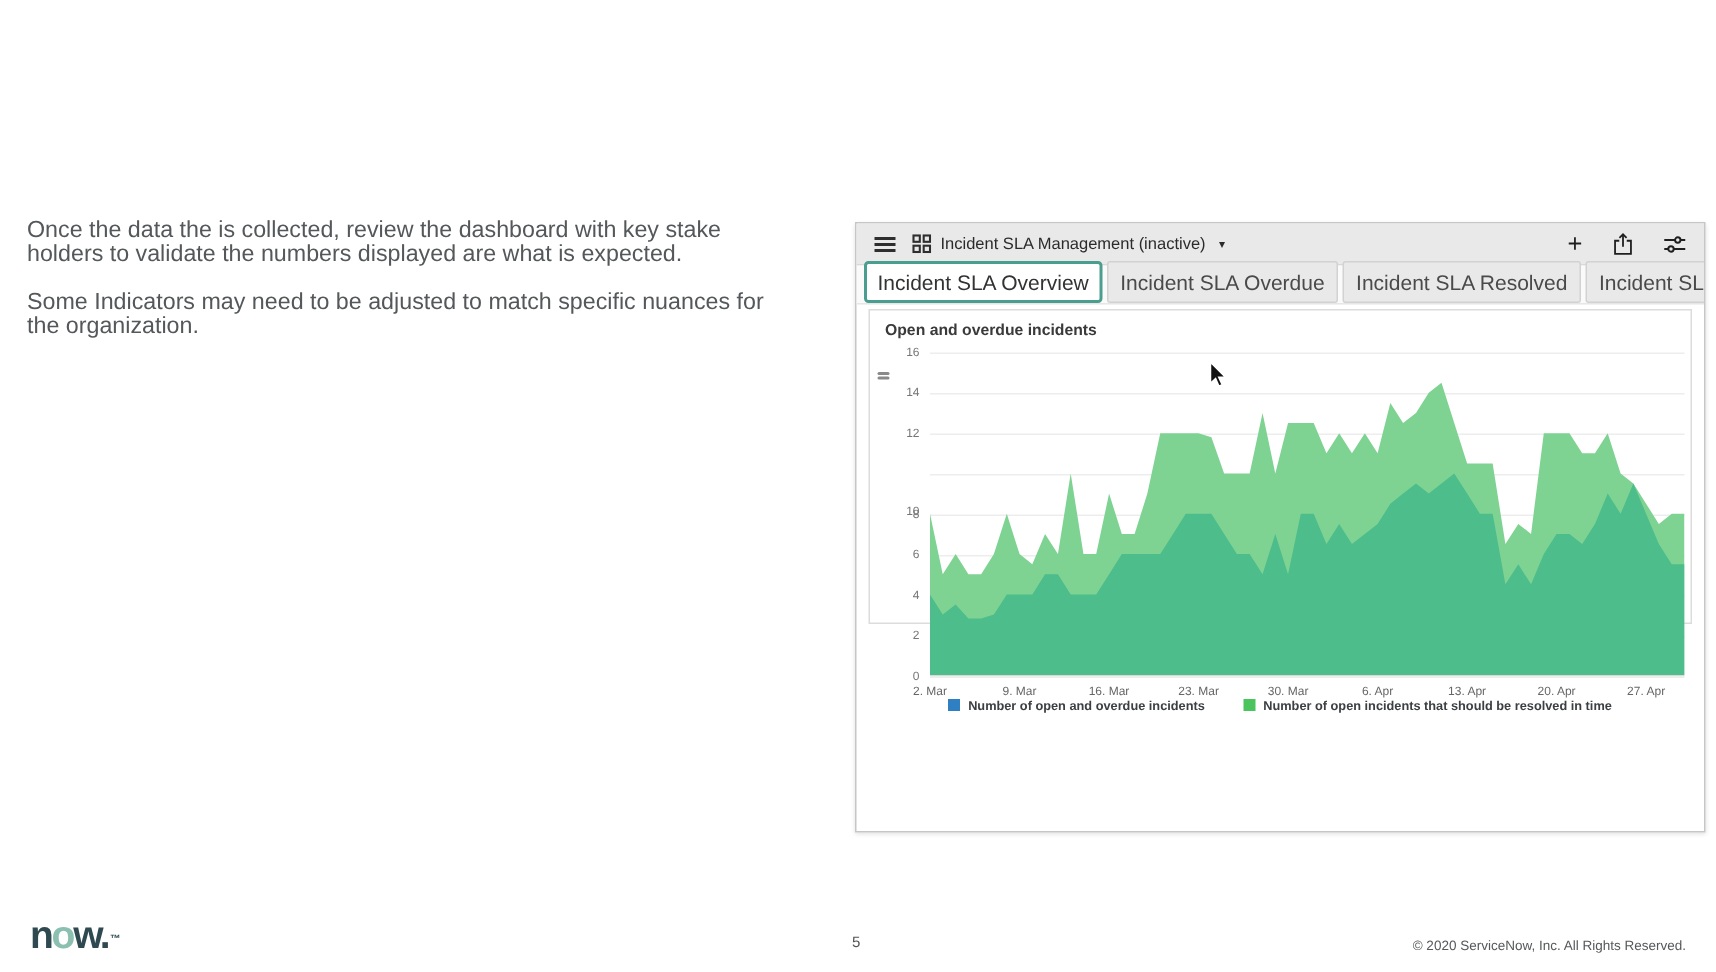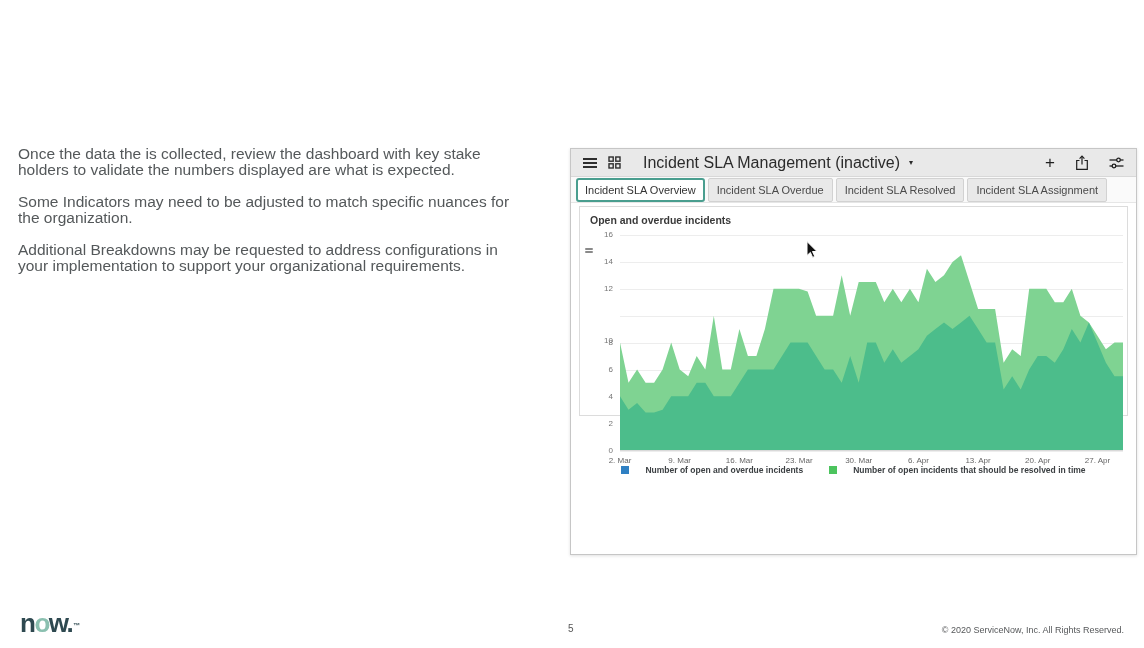--- a/index.html
+++ b/index.html
@@ -16,45 +16,45 @@
 
   
   .dashboard { position:absolute; left:570px; top:148px; width:567px; height:407px;
                background:#fff; border:1px solid #c6c6c6; box-shadow:0 1px 3px rgba(0,0,0,.12);
                overflow:hidden; }
   .dash-header { position:absolute; left:0; top:0; right:0; height:28px; background:#e9e9e9;
                  border-bottom:1px solid #d8d8d8; display:flex; align-items:center; padding:0 12px; }
   .hicon { display:inline-flex; align-items:center; justify-content:center; color:#2e2e2e; }
   .menu-bars { display:inline-block; width:14px; }
   .menu-bars i { display:block; height:2px; background:#2e2e2e; margin:2px 0; }
-  .dash-title { font-size:16px; color:#2b2b2b; margin-left:22px; }
+  .dash-title { font-size:11px; color:#2b2b2b; margin-left:6px; }
   .caret { font-size:8px; color:#2b2b2b; margin-left:9px; }
   .spacer { flex:1; }
   .plus { font-size:17px; font-weight:400; color:#1f1f1f; margin-left:18px; line-height:1; }
   .right-icon { margin-left:20px; }
 
   .tab-row { position:absolute; left:0; top:28px; right:0; height:26px; background:#fafafa;
              border-bottom:1px solid #e6e6e6; padding:3px 5px 0 5px; display:flex; align-items:flex-end; }
-  .tab { font-size:11px; color:#4a4a4a; background:#e9e9e9; border:1px solid #d2d2d2;
+  .tab { font-size:14px; color:#4a4a4a; background:#e9e9e9; border:1px solid #d2d2d2;
          padding:5px 8px; margin-right:3px; border-radius:2px; white-space:nowrap; cursor:default; }
   .tab.active { background:#fff; border:2px solid #4a9e8f; border-radius:3px; color:#333; padding:4px 7px; }
 
   .chart-card { position:absolute; left:8px; top:57px; width:549px; height:210px;
                 border:1px solid #dcdcdc; background:#fff; }
   .chart-title { position:absolute; left:10px; top:7px; font-size:10.5px; font-weight:bold; color:#3a3a3a; }
   .axis-glyph { position:absolute; left:5px; top:41px; width:8px; height:5px; }
   .axis-glyph i { display:block; height:1.6px; background:#8a8a8a; margin-bottom:1.4px; border-radius:1px; }
   .plot { position:absolute; left:40px; top:28px; width:503px; height:216px; border-bottom:1px solid #d9d9d9; }
   .plot svg { position:absolute; left:0; top:0; width:100%; height:100%; }
   .gridline { position:absolute; left:0; right:0; height:1px; background:#ededed; }
   .ylabel { position:absolute; width:33px; text-align:right; font-size:8px; color:#757575; }
   .xlabel { position:absolute; width:48px; text-align:center; font-size:8px; color:#666; }
   .legend { position:absolute; left:0; right:0; top:258px; display:flex; justify-content:center;
             gap:26px; align-items:center; }
-  .legend-item { display:flex; align-items:center; gap:16px; font-size:8.5px; font-weight:bold; color:#3c4043;text-align:center; }
+  .legend-item { display:flex; align-items:center; gap:5px; font-size:8.5px; font-weight:bold; color:#3c4043;text-align:center; }
   .legend-swatch { width:8px; height:8px; display:inline-block; }
 
   .kpi-row { position:absolute; left:8px; top:357px; width:549px; display:flex; gap:9px; }
   .kpi-card { width:270px; height:60px; border:1px solid #dcdcdc; background:#fff; position:relative; }
   .kpi-title { padding:7px 0 0 8px; font-size:10px; font-weight:bold; color:#3a3a3a; }
   .kpi-value { position:absolute; left:28px; top:23px; font-size:9px; color:#666; }
   .kpi-line { position:absolute; left:52px; right:6px; top:28px; border-top:1px solid #f0f0f0; }
   .kpi-glyph { position:absolute; left:6px; top:44px; width:8px; height:5px; }
   .kpi-glyph i { display:block; height:1.6px; background:#9a9a9a; margin-bottom:1.4px; border-radius:1px; }
 
@@ -70,21 +70,20 @@
 </style>
 </head>
 <body>
 
 <div class="slide">
 
 
   <div class="body-text">
     <p>Once the data the is collected, review the dashboard with key stake holders to validate the numbers displayed are what is expected.</p>
     <p>Some Indicators may need to be adjusted to match specific nuances for the organization.</p>
-    <p>Additional Breakdowns may be requested to address configurations in your implementation to support your organizational requirements.</p>
   </div>
 
   <div class="dashboard">
 
     <div class="dash-header">
       <span class="hicon">
         <span class="menu-bars">
             <i></i>
             <i></i>
             <i></i>

